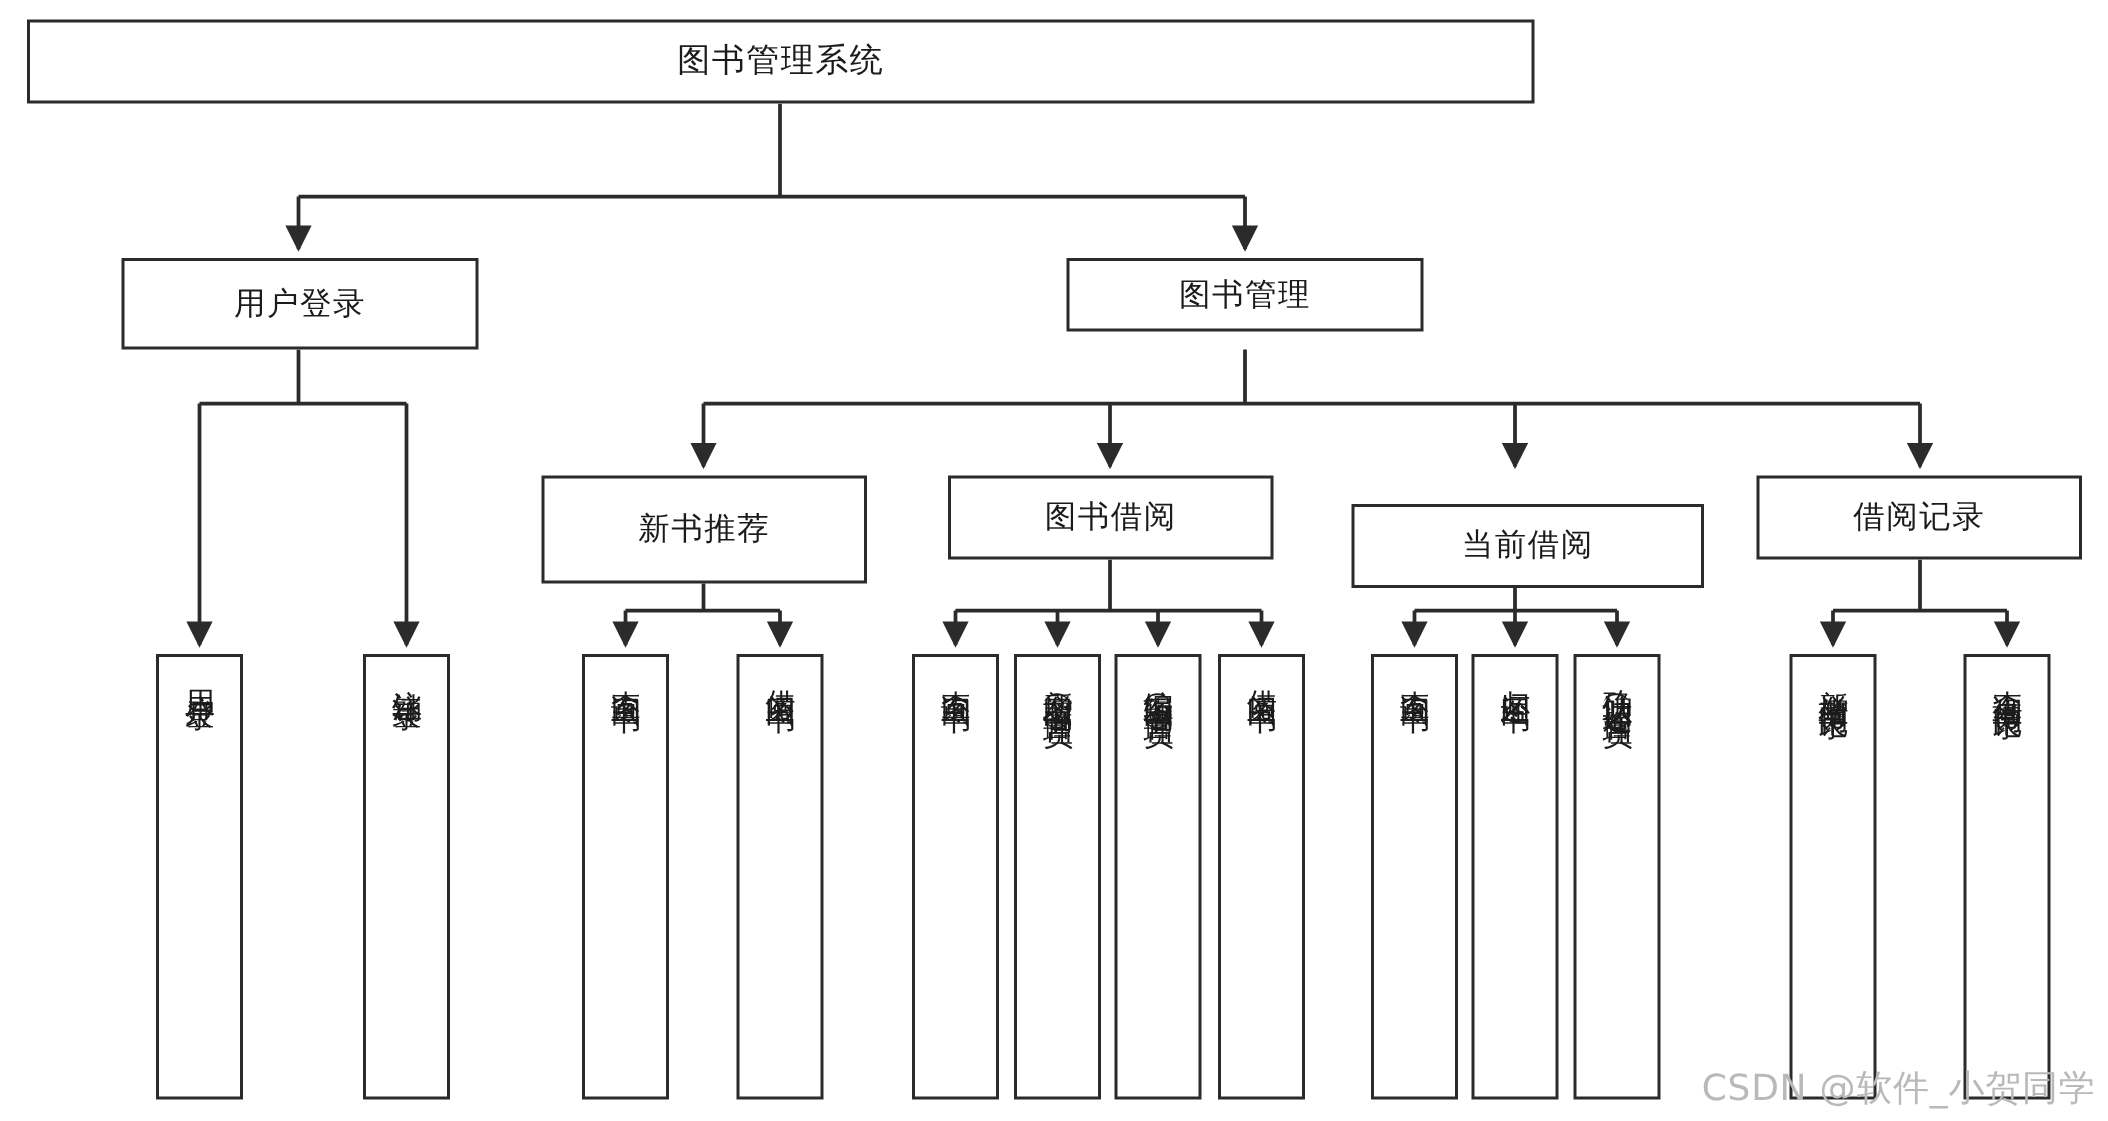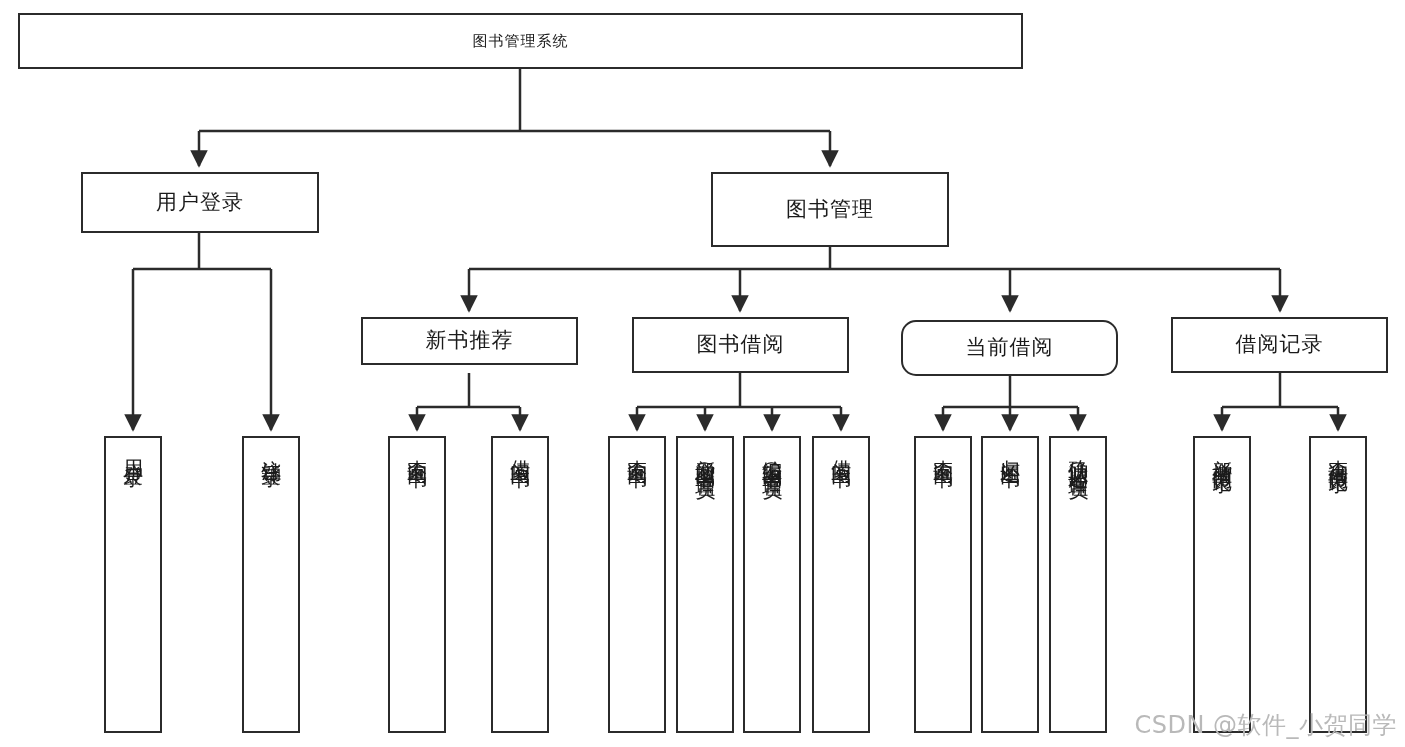--- a/index.html
+++ b/index.html
@@ -50,21 +50,21 @@
   }
   .node.v-node .vtext {
     writing-mode: vertical-rl;
     text-orientation: upright;
     letter-spacing: 3px;
     white-space: nowrap;
     display: block;
     margin: 0 auto;
   }
   .node.root {
-    font-size: 15px;
+    font-size: 22px;
   }
   .watermark {
     position: absolute;
     right: 8px;
     bottom: 6px;
     font-size: 24px;
     color: #b9b9b9;
     letter-spacing: 0.5px;
     z-index: 3;
     white-space: nowrap;
@@ -126,31 +126,31 @@
     </g>
   </svg>
 
   <div class="node h-node root" style="left:18px; top:13px; width:1005px; height:56px;">
     <span>图书管理系统</span>
   </div>
 
   <div class="node h-node" style="left:81px; top:172px; width:238px; height:61px;">
     <span>用户登录</span>
   </div>
-  <div class="node h-node" style="left:711px; top:172px; width:238px; height:75px;">
+  <div class="node h-node" style="left:711px; top:172px; width:238px; height:49px;">
     <span>图书管理</span>
   </div>
 
-  <div class="node h-node" style="left:361px; top:317px; width:217px; height:48px;">
+  <div class="node h-node" style="left:361px; top:317px; width:217px; height:72px;">
     <span>新书推荐</span>
   </div>
   <div class="node h-node" style="left:632px; top:317px; width:217px; height:56px;font-family:Liberation Serif, serif;">
     <span>图书借阅</span>
   </div>
-  <div class="node h-node" style="left:901px; top:320px; width:217px; height:56px;border-radius:15px;">
+  <div class="node h-node" style="left:901px; top:336px; width:235px; height:56px;">
     <span>当前借阅</span>
   </div>
   <div class="node h-node" style="left:1171px; top:317px; width:217px; height:56px;">
     <span>借阅记录</span>
   </div>
 
   <div class="node v-node" style="left:104px; top:436px; width:58px; height:297px;">
     <span class="vtext">用户登录</span>
   </div>
   <div class="node v-node" style="left:242px; top:436px; width:58px; height:297px;">

